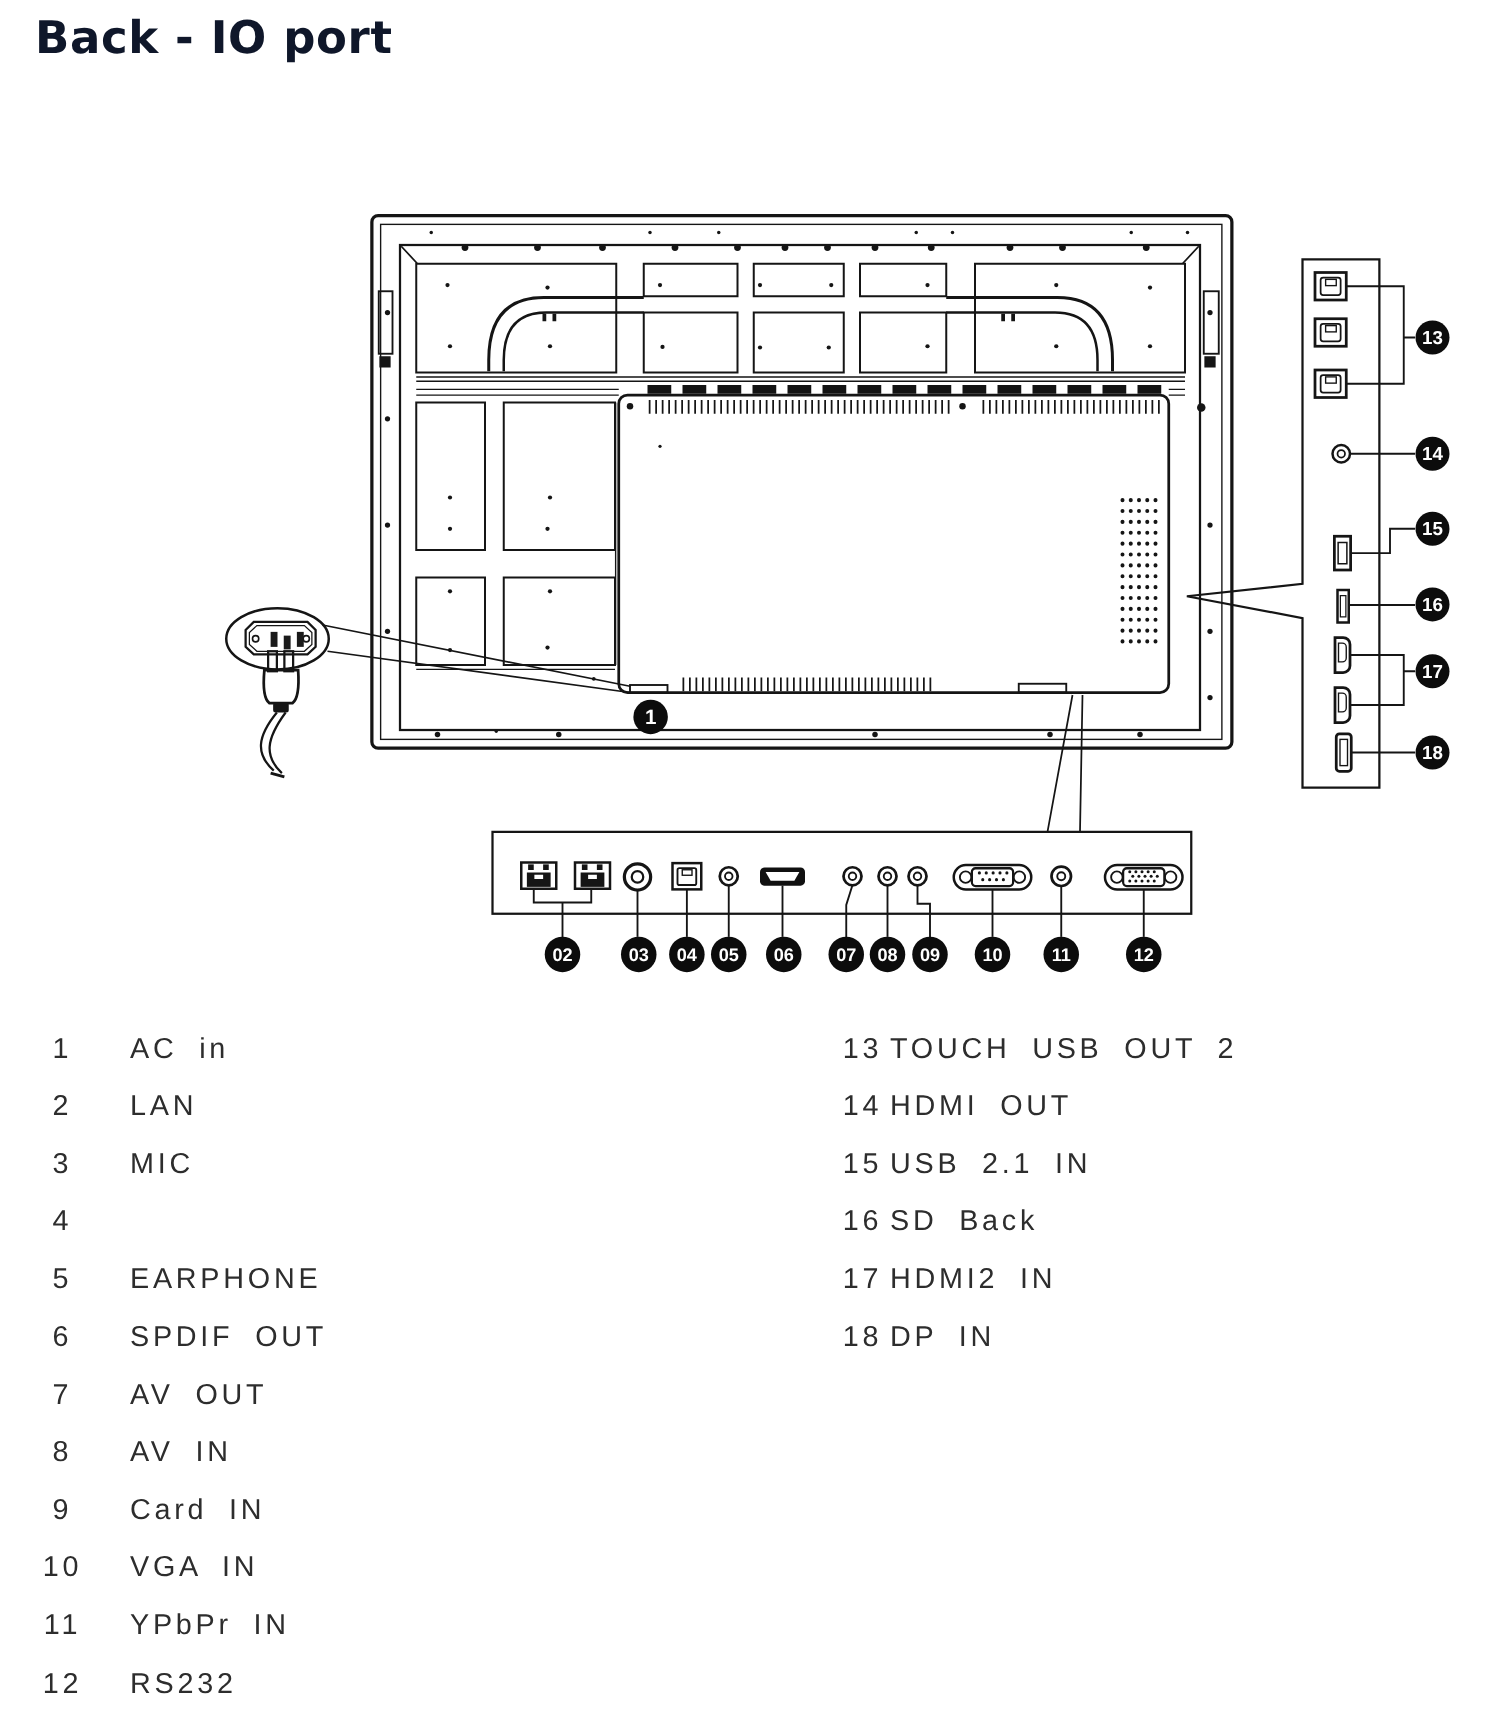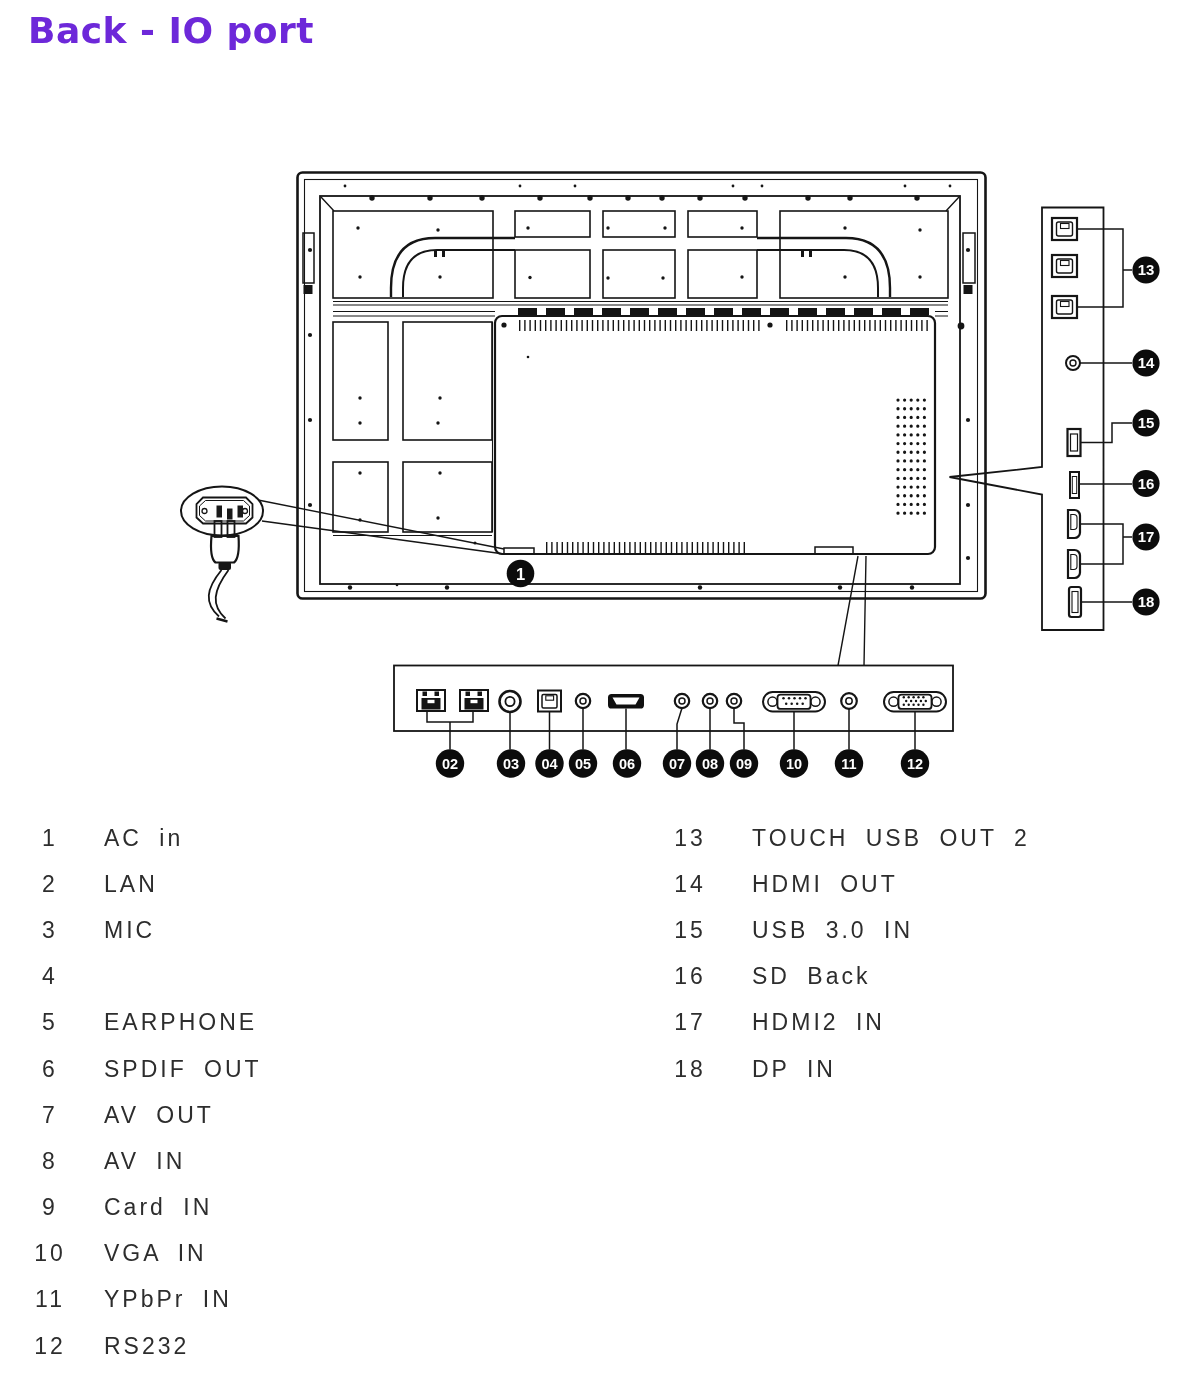--- a/index.html
+++ b/index.html
@@ -1,31 +1,31 @@
 <!DOCTYPE html>
 <html><head>
 <meta charset="utf-8">
 <style>
   html,body{margin:0;padding:0;background:#ffffff;}
   .page{position:relative;width:1200px;height:1383px;background:#fff;overflow:hidden;
         font-family:"Liberation Sans",sans-serif;}
   .page-title{position:absolute;left:28px;top:10px;margin:0;font-size:36px;font-weight:700;
-        color:#6d28d9;letter-spacing:.5px;font-family:"DejaVu Sans","Liberation Sans",sans-serif;}
+        color:#0f172a;letter-spacing:.5px;font-family:"DejaVu Sans","Liberation Sans",sans-serif;}
   svg.diagram{position:absolute;left:0;top:0;}
   svg .ln{fill:none;stroke:#151515;}
   svg text.badge-num{fill:#ffffff;font-weight:700;text-anchor:middle;
         font-family:"Liberation Sans",sans-serif;}
   .legend-col{position:absolute;top:815px;}
   .legend-col.left{left:28px;width:600px;}
   .legend-col.right{left:668px;width:520px;}
   .legend-row{display:flex;align-items:center;height:46.2px;color:#2d2d2d;font-size:23px;
         letter-spacing:3px;word-spacing:8px;white-space:nowrap;}
   .legend-num{display:inline-block;width:44px;text-align:center;flex:0 0 44px;}
   .legend-col.left  .legend-label{margin-left:32px;text-align:center;}
-  .legend-col.right .legend-label{margin-left:40px;}
+  .legend-col.right .legend-label{}
 </style>
 </head>
 <body>
 
 <div class="page">
   <h1 class="page-title">Back - IO port</h1>
 
   <svg class="diagram" width="1200" height="800" viewBox="0 0 1200 800">
 
     <g>
@@ -446,21 +446,21 @@
     <div class="legend-row">
         <span class="legend-num">13</span>
         <span class="legend-label">TOUCH USB OUT 2</span>
       </div>
     <div class="legend-row">
         <span class="legend-num">14</span>
         <span class="legend-label">HDMI OUT</span>
       </div>
     <div class="legend-row">
         <span class="legend-num">15</span>
-        <span class="legend-label">USB 3.0 IN</span>
+        <span class="legend-label">USB 2.1 IN</span>
       </div>
     <div class="legend-row">
         <span class="legend-num">16</span>
         <span class="legend-label">SD Back</span>
       </div>
     <div class="legend-row">
         <span class="legend-num">17</span>
         <span class="legend-label">HDMI2 IN</span>
       </div>
     <div class="legend-row">

